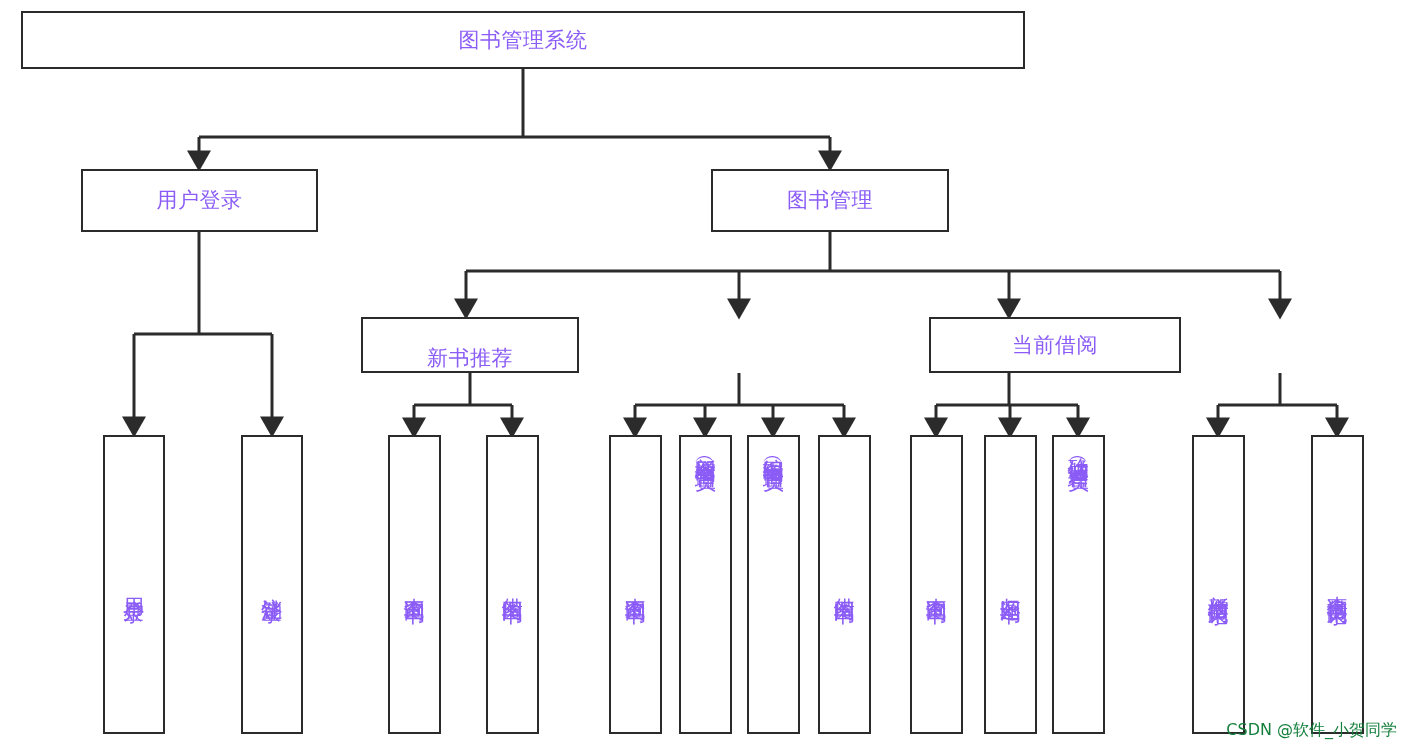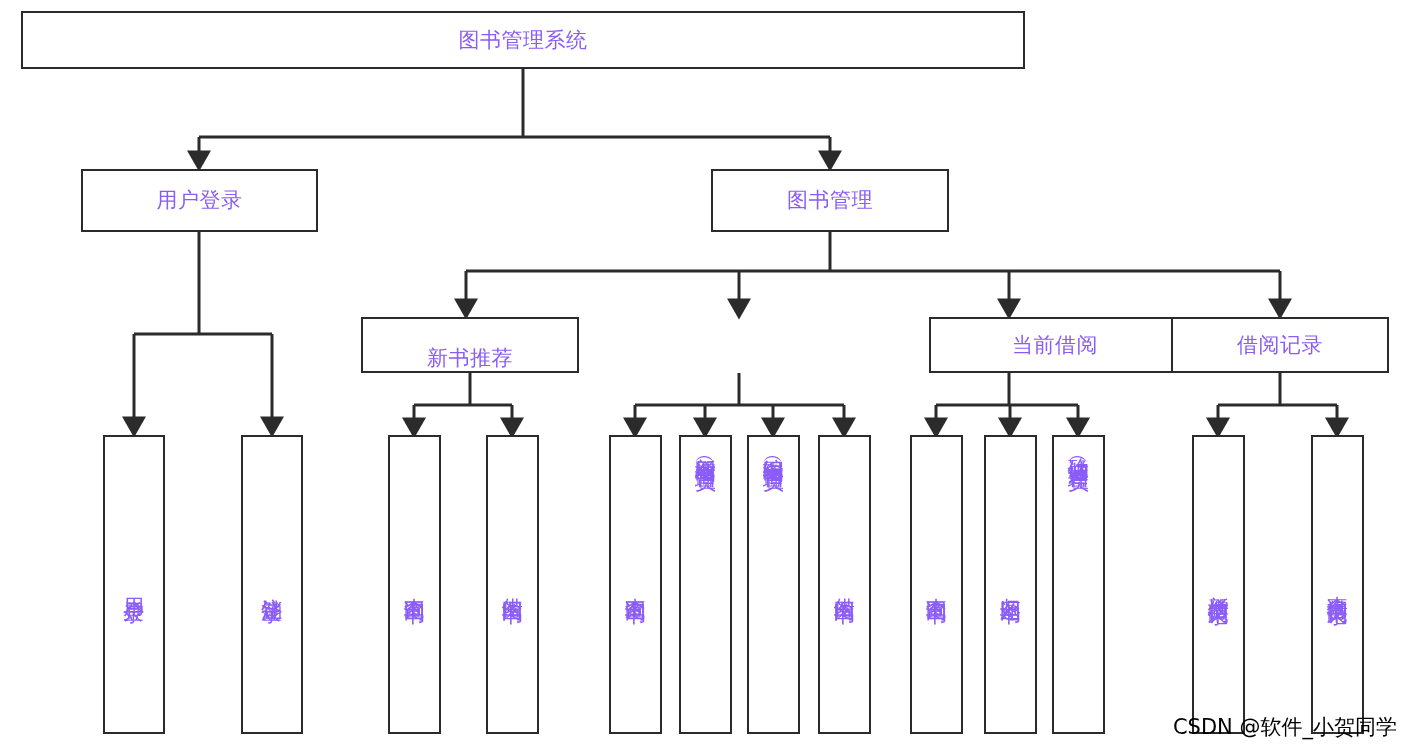--- a/index.html
+++ b/index.html
@@ -57,22 +57,22 @@
     max-height: 100%;
   }
   .node.v-node.align-top {
     align-items: flex-start;
     padding-top: 4px;
   }
   #watermark {
     position: absolute;
     right: 8px;
     bottom: 6px;
-    font-size: 21px;
-    color: #000000;
+    font-size: 16px;
+    color: #15803d;
     white-space: nowrap;
     font-family: "DejaVu Sans", "Liberation Sans", sans-serif;
     margin-left: 20px;
   }
 </style>
 </head>
 <body>
 
 <div id="diagram-root">
 
@@ -136,23 +136,20 @@
   <div class="node h-node" style="left:711px; top:169px; width:238px; height:63px;">
     <span class="node-label">图书管理</span>
   </div>
 
   <div class="node h-node" style="left:361px; top:317px; width:218px; height:56px;align-items:flex-end;">
     <span class="node-label">新书推荐</span>
   </div>
   <div class="node h-node" style="left:901px; top:317px; width:252px; height:56px;margin-left:28px;">
     <span class="node-label">当前借阅</span>
   </div>
-  <div class="node h-node" style="left:1171px; top:317px; width:218px; height:56px;">
-    <span class="node-label">借阅记录</span>
-  </div>
 
   <div class="node v-node" style="left:103px; top:435px; width:62px; height:299px;">
     <span class="node-label">用户登录</span>
   </div>
   <div class="node v-node" style="left:241px; top:435px; width:62px; height:299px;">
     <span class="node-label">注销登录</span>
   </div>
 
   <div class="node v-node" style="left:388px; top:435px; width:53px; height:299px;">
     <span class="node-label">查询图书</span>

